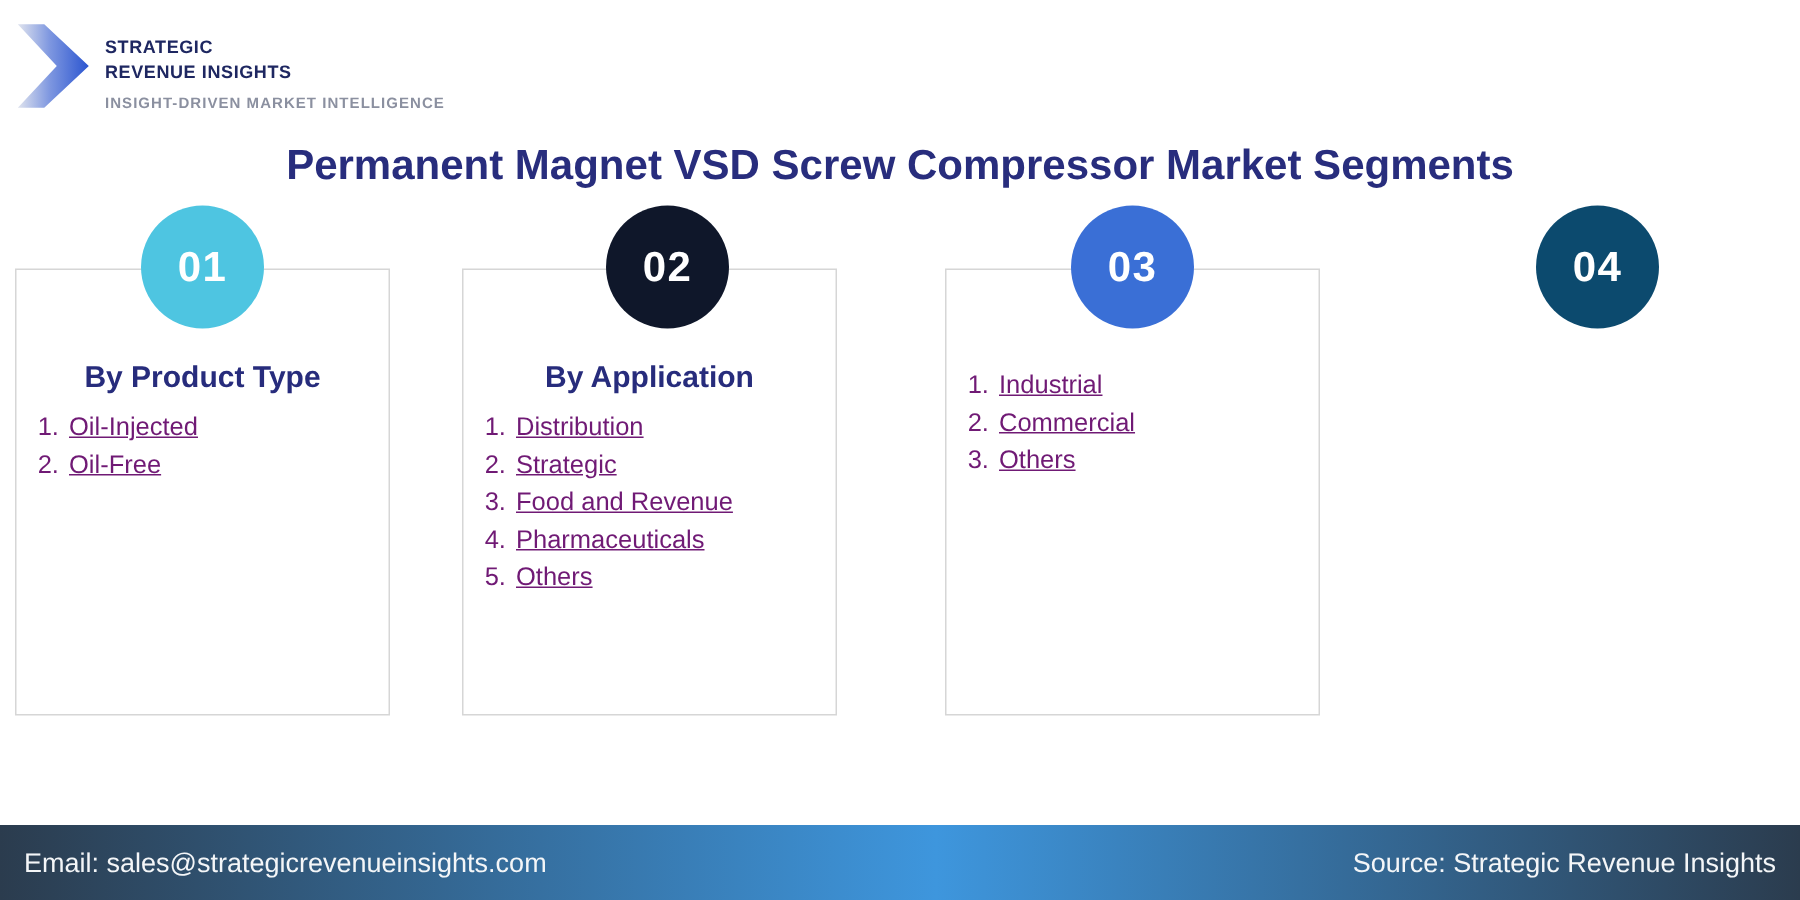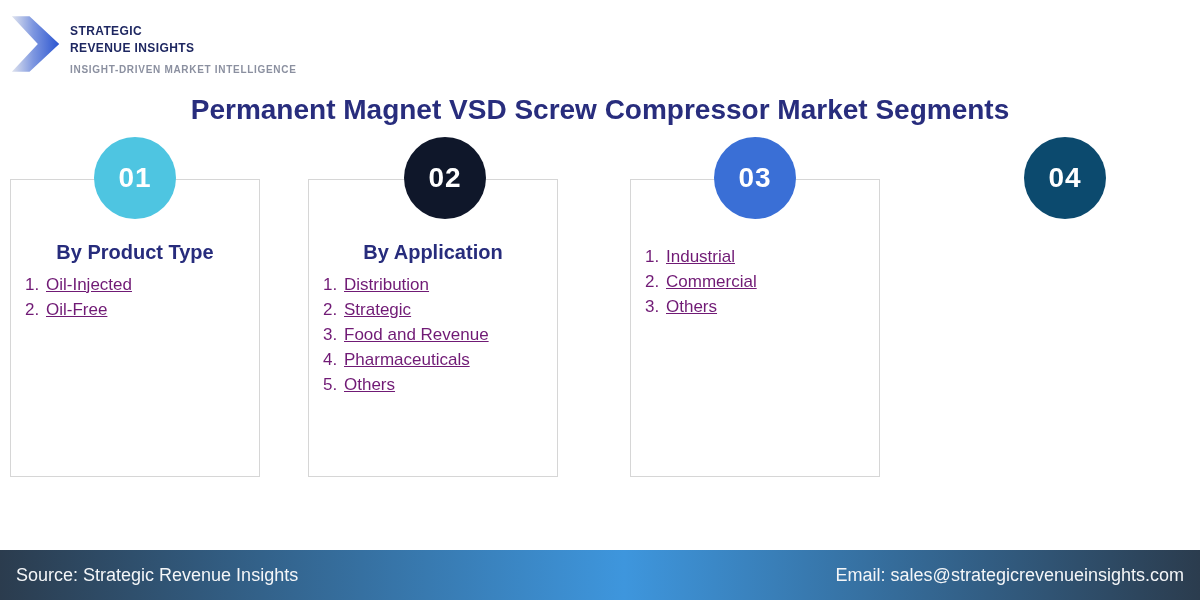--- a/index.html
+++ b/index.html
@@ -111,17 +111,17 @@
         <li>Others</li>
       </ol>
   </div>
 
   <div class="circle-badge circle-1" style="background-color: rgb(78, 197, 225);">01</div>
   <div class="circle-badge circle-2" style="background-color: #0f172a;">02</div>
   <div class="circle-badge circle-3" style="background-color: rgb(58, 111, 214);">03</div>
   <div class="circle-badge circle-4" style="background-color: #0c4a6e;">04</div>
 
   <div class="footer">
+    <span class="footer-text">Email: sales@strategicrevenueinsights.com</span>
     <span class="footer-text">Source: Strategic Revenue Insights</span>
-    <span class="footer-text">Email: sales@strategicrevenueinsights.com</span>
   </div>
 
 </div>
 
 </body></html>

